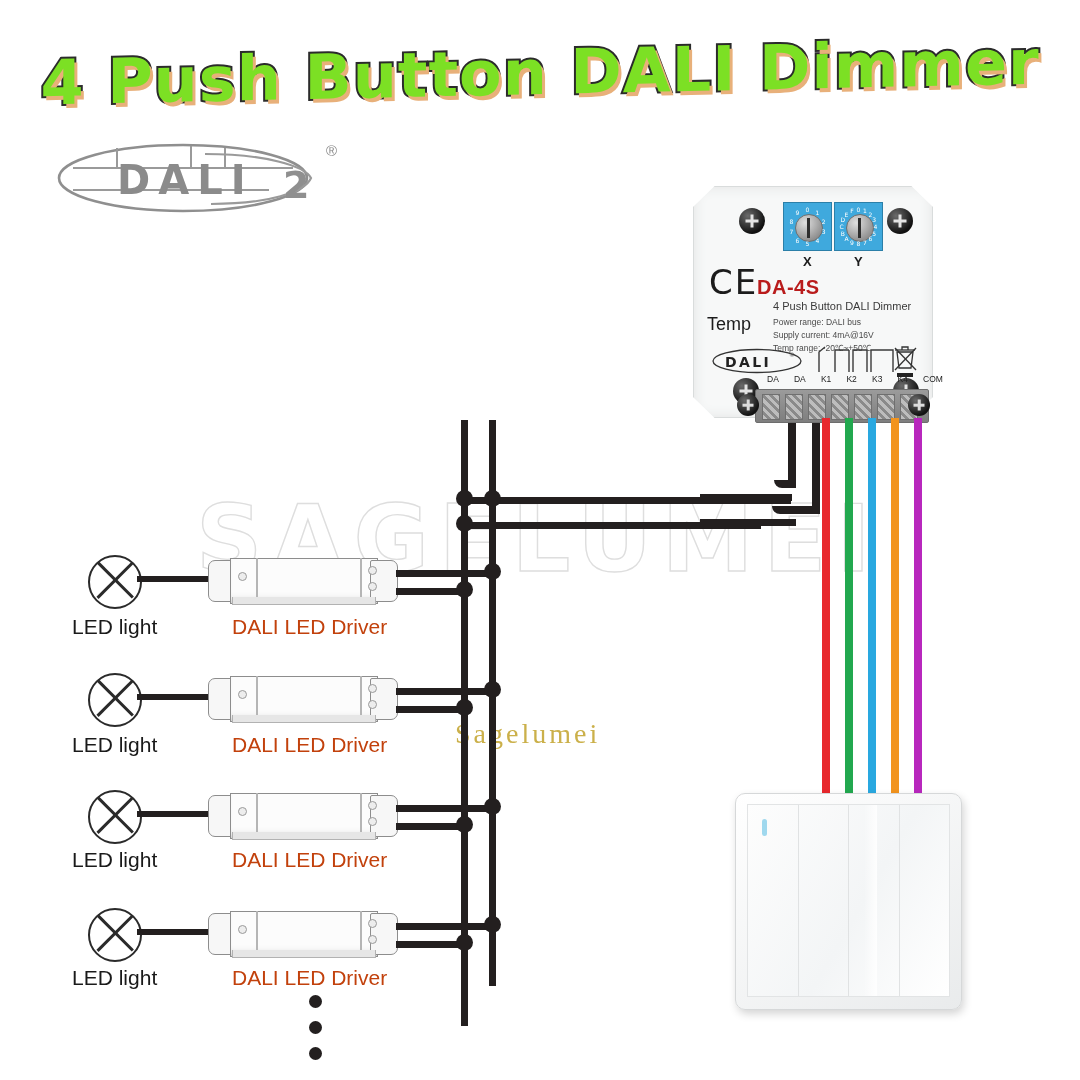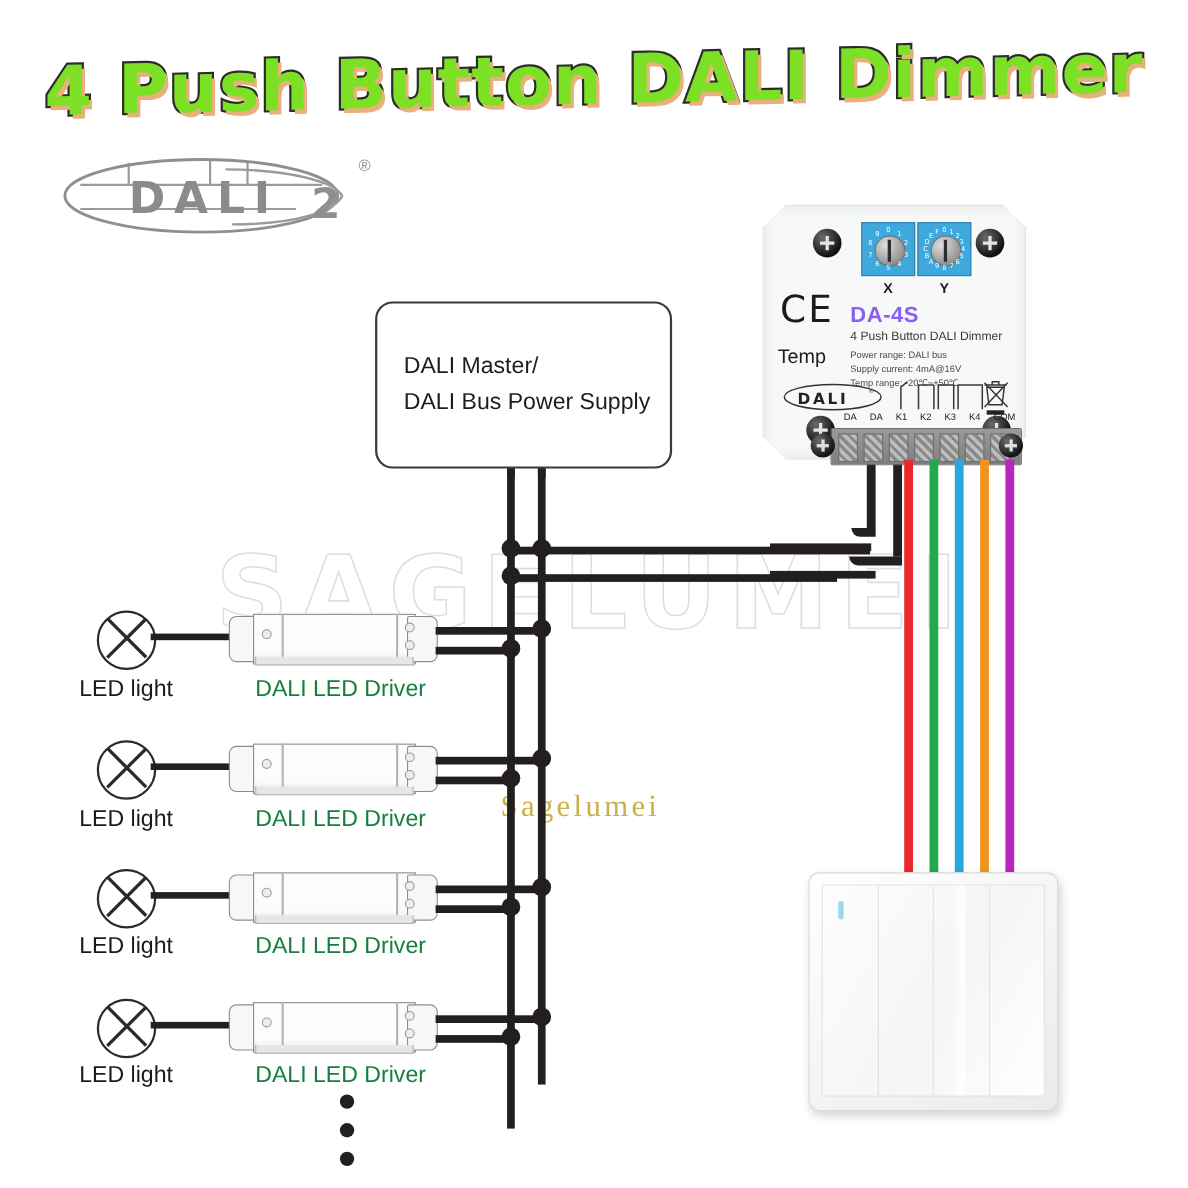--- a/index.html
+++ b/index.html
@@ -43,21 +43,21 @@
      font-family:"Liberation Sans",sans-serif;}
 
   
   .lamp{position:absolute;width:50px;height:50px;border-radius:50%;
         border:2.5px solid #2a2a2a;background:#fff;}
   .lamp:before,.lamp:after{content:"";position:absolute;left:50%;top:-2px;
         width:2.5px;height:50px;background:#2a2a2a;}
   .lamp:before{transform:translateX(-50%) rotate(45deg);}
   .lamp:after{transform:translateX(-50%) rotate(-45deg);}
   .lamplbl{position:absolute;font-size:21px;color:#1a1a1a;white-space:nowrap;}
-  .drvlbl{position:absolute;font-size:21px;color:#15803d;white-space:nowrap;}
+  .drvlbl{position:absolute;font-size:21px;color:#c2410c;white-space:nowrap;}
 
   .driver{position:absolute;width:190px;height:48px;}
   .drv-body{position:absolute;left:22px;top:2px;width:146px;height:44px;
       border:1.6px solid #8d8d8d;background:#fcfcfc;
       box-shadow:inset 0 -9px 10px -8px #b9b9b9;}
   .drv-cap{position:absolute;top:4px;width:26px;height:40px;
       border:1.6px solid #8d8d8d;background:#f7f7f7;}
   .drv-cap.l{left:0;border-radius:7px 2px 2px 7px;}
   .drv-cap.r{right:0;border-radius:2px 7px 7px 2px;}
   .drv-seam{position:absolute;top:2px;width:1.6px;height:44px;background:#b5b5b5;}
@@ -95,32 +95,32 @@
      height:20px;margin-left:-1.25px;background:#2e2e2e;}
   .rot .tick{position:absolute;left:50%;top:50%;width:7px;height:7px;
      margin:-3.5px 0 0 -3.5px;color:#fff;font-size:6px;line-height:7px;
      text-align:center;font-family:"DejaVu Sans",sans-serif;}
   .rotlbl{position:absolute;font-size:13px;font-weight:bold;color:#1c1c1c;}
 
   #ce{position:absolute;left:16px;top:76px;font-size:34px;color:#1c1c1c;
      font-family:"DejaVu Sans",sans-serif;letter-spacing:2px;}
   #rohs{position:absolute;left:14px;top:128px;font-size:18px;color:#1c1c1c;}
 
-  #mod-name{position:absolute;left:80px;top:90px;font-size:20px;
-     font-weight:bold;color:#8b5cf6;letter-spacing:.5px;}
+  #mod-name{position:absolute;left:64px;top:90px;font-size:20px;
+     font-weight:bold;color:#b91c1c;letter-spacing:.5px;}
   #mod-sub{position:absolute;left:80px;top:114px;font-size:11px;color:#3a3a3a;}
   #mod-specs{position:absolute;left:80px;top:130px;font-size:8.5px;
      color:#4a4a4a;line-height:1.55;}
 
   #dali-sm{position:absolute;left:18px;top:162px;width:92px;height:26px;}
   #weee{position:absolute;right:14px;top:160px;width:28px;height:34px;}
 
   #termdiag{position:absolute;left:122px;top:158px;width:86px;height:30px;}
 
-  #termlbls{position:absolute;left:74px;top:188px;width:156px;
+  #termlbls{position:absolute;left:74px;top:188px;width:176px;
      display:flex;justify-content:space-between;font-size:8.5px;color:#222;}
 
   #tblock{position:absolute;left:755px;top:389px;width:172px;height:32px;
      background:linear-gradient(#9b9b9b,#7e7e7e);border:1px solid #6d6d6d;
      border-radius:2px;}
   .tslot{position:absolute;top:4px;width:16px;height:24px;
      background:repeating-linear-gradient(45deg,#bdbdbd 0 3px,#8a8a8a 3px 6px);
      border:1px solid #6f6f6f;}
   .tscrew{position:absolute;width:22px;height:22px;border-radius:50%;
      background:radial-gradient(circle at 34% 30%,#6b6b6b,#131313 70%);}
@@ -272,26 +272,20 @@
   <div class="dot" style="left:456px;top:934px;"></div>
   <div class="lamplbl" style="left:72px;top:966px;">LED light</div>
   <div class="drvlbl" style="left:232px;top:966px;">DALI LED Driver</div>
 
   <div id="ellipsis">
     <i></i>
       <i></i>
       <i></i>
   </div>
 
-  <div id="master">
-    <div class="mtxt">
-      <div>DALI Master/</div>
-      <div>DALI Bus Power Supply</div>
-    </div>
-  </div>
 
   <div id="module">
     <div id="mod-shell"></div>
 
     <div class="mscrew" style="left:46px;top:22px;"></div>
     <div class="mscrew" style="right:20px;top:22px;"></div>
     <div class="mscrew" style="left:40px;bottom:14px;"></div>
     <div class="mscrew" style="right:14px;bottom:14px;"></div>
 
     <div class="rot" style="left:90px;top:16px;">

